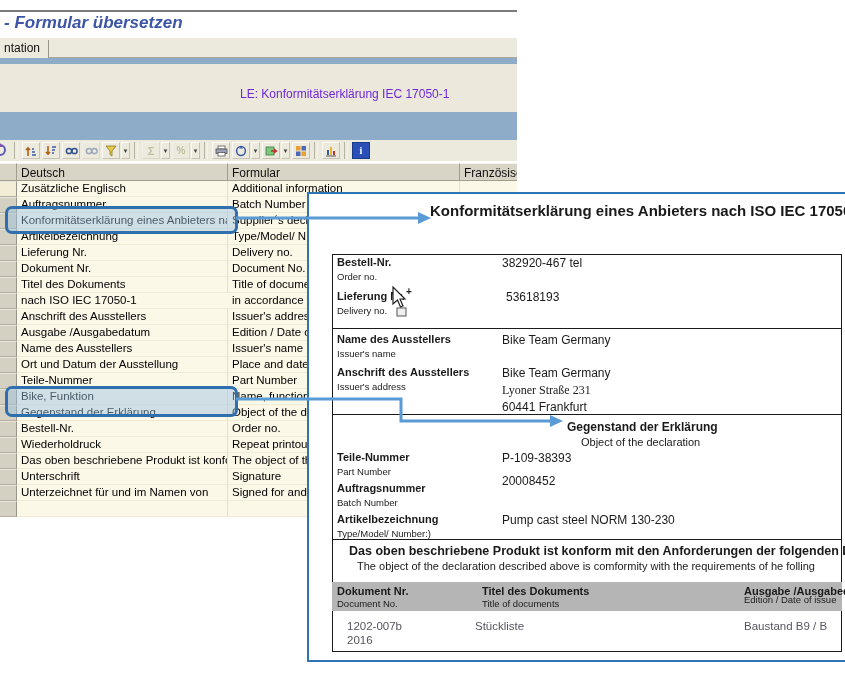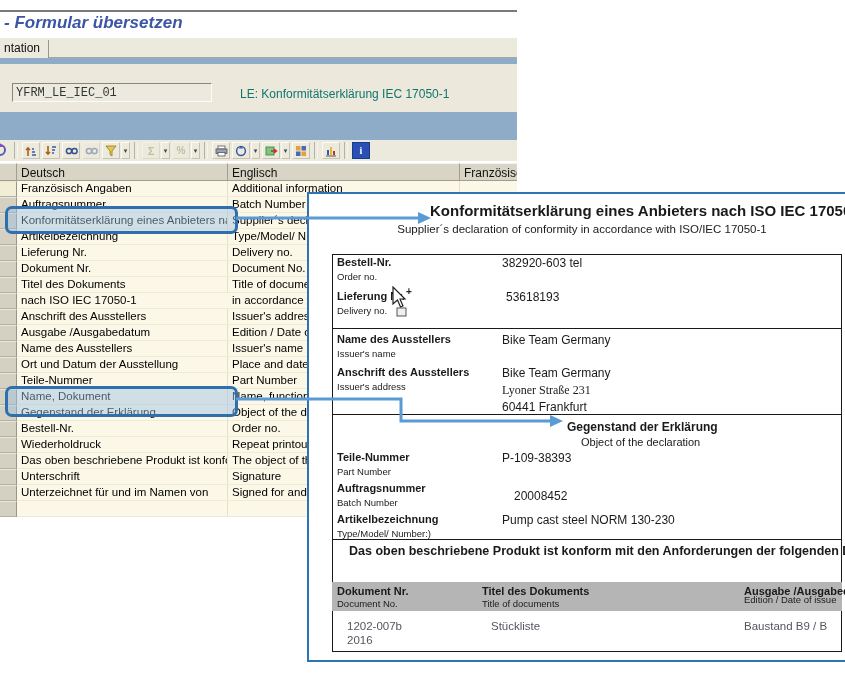--- a/index.html
+++ b/index.html
@@ -13,21 +13,21 @@
   #apptitle{left:4px;top:13px;font-size:17px;font-weight:bold;font-style:italic;color:#3c55a5;white-space:nowrap;}
   #tabstrip{left:0;top:38px;width:517px;height:19px;background:#ece9dd;border-bottom:1px solid #aaa69a;}
   #tabpart{left:0;top:40px;height:17px;padding:1px 8px 0 4px;font-size:12px;color:#111;background:#ece9dd;border-right:1px solid #9a9688;}
   #bluestrip{left:0;top:58px;width:517px;height:6px;background:#8eabc8;}
   #beigepanel{left:0;top:64px;width:517px;height:48px;background:#ece8dc;}
   #formfield{left:12px;top:83px;width:200px;height:19px;background:#eceadf;
              border-top:1px solid #8a8678;border-left:1px solid #8a8678;
              border-bottom:1px solid #fdfcf8;border-right:1px solid #fdfcf8;
              font-family:"Liberation Mono","DejaVu Sans Mono",monospace;font-size:12px;color:#333;
              padding:0 3px;box-sizing:border-box;}
-  #formdesc{left:240px;top:87px;font-size:12px;color:#0f766e;white-space:nowrap;}
+  #formdesc{left:240px;top:87px;font-size:12px;color:#6d28d9;white-space:nowrap;}
   #blueband{left:0;top:112px;width:517px;height:28px;background:#8eabc8;}
   #toolbar{left:0;top:140px;width:517px;height:21px;background:#ece9dd;display:flex;align-items:center;gap:2px;padding-left:0;}
   .tbtn{display:inline-flex;align-items:center;justify-content:center;width:18px;height:17px;
         background:#ece9dd;border:1px solid #c6c2b4;border-top-color:#fbfaf5;border-left-color:#fbfaf5;box-sizing:border-box;}
   .tbtn.dis{opacity:.42;}
   .tsub{display:inline-flex;align-items:center;justify-content:center;width:9px;height:17px;font-size:7px;color:#444;
         background:#ece9dd;border:1px solid #c6c2b4;border-top-color:#fbfaf5;border-left-color:#fbfaf5;box-sizing:border-box;margin-left:-1px;}
   .tsep{width:2px;height:17px;border-left:1px solid #b6b2a4;border-right:1px solid #f6f4ec;margin:0 2px;}
   .halficon{width:8px;height:15px;overflow:hidden;margin-right:2px;}
 
@@ -56,21 +56,20 @@
 </head>
 <body>
 
 <div id="sapwin" class="abs">
   <div id="topline" class="abs"></div>
   <div id="apptitle" class="abs">- Formular übersetzen</div>
   <div id="tabstrip" class="abs"></div>
   <div id="tabpart" class="abs">ntation</div>
   <div id="bluestrip" class="abs"></div>
   <div id="beigepanel" class="abs"></div>
-  <input id="formfield" class="abs" value="YFRM_LE_IEC_01" style="">
   <div id="formdesc" class="abs">LE: Konformitätserklärung IEC 17050-1</div>
   <div id="blueband" class="abs"></div>
 
   <div id="toolbar" class="abs">
     <span class="halficon">
       <svg width="16" height="15" viewBox="0 0 16 15" style="margin-left:-8px">
           <circle cx="8" cy="7" r="5" fill="none" stroke="#5a5ab8" stroke-width="2"></circle>
           <path d="M8 0 l3 4 h-6 z" fill="#8a4ab0"></path>
         </svg>
     </span>
@@ -156,24 +155,24 @@
       </span>
     <span class="tsep"></span>
     <span class="tbtn" style="background:#2a50b8;border-color:#1a3a8a;">
         <span style="color:#fff;font-size:10px;font-weight:bold;font-family:'Liberation Serif',serif;">i</span>
       </span>
   </div>
 
   <div id="grid" class="abs">
     <div class="hcell" style="left:0;width:17px;"></div>
     <div class="hcell" style="left:17px;width:211px;">Deutsch</div>
-    <div class="hcell" style="left:228px;width:232px;">Englisch</div>
+    <div class="hcell" style="left:228px;width:232px;">Formular</div>
     <div class="hcell" style="left:460px;width:60px;">Französisch</div>
   <div class="selcell" style="top: 18px; left: 0px; background: rgb(242, 238, 214);"></div>
-      <div class="cell" style="left: 17px; top: 18px; width: 211px;">Französisch Angaben</div>
+      <div class="cell" style="left: 17px; top: 18px; width: 211px;">Zusätzliche Englisch</div>
       <div class="cell" style="left: 228px; top: 18px; width: 232px;">Additional information</div>
       <div class="cell" style="left: 460px; top: 18px; width: 60px;"></div>
       <div class="selcell" style="top: 34px; left: 0px;"></div>
       <div class="cell" style="left: 17px; top: 34px; width: 211px;">Auftragsnummer</div>
       <div class="cell" style="left: 228px; top: 34px; width: 232px;">Batch Number</div>
       <div class="cell" style="left: 460px; top: 34px; width: 60px;"></div>
       <div class="selcell" style="top: 50px; left: 0px;"></div>
       <div class="cell" style="left: 17px; top: 50px; width: 211px;">Konformitätserklärung eines Anbieters na...</div>
       <div class="cell" style="left: 228px; top: 50px; width: 232px;">Supplier´s declaration</div>
       <div class="cell" style="left: 460px; top: 50px; width: 60px;"></div>
@@ -211,21 +210,21 @@
       <div class="cell" style="left: 460px; top: 178px; width: 60px;"></div>
       <div class="selcell" style="top: 194px; left: 0px;"></div>
       <div class="cell" style="left: 17px; top: 194px; width: 211px;">Ort und Datum der Ausstellung</div>
       <div class="cell" style="left: 228px; top: 194px; width: 232px;">Place and date of</div>
       <div class="cell" style="left: 460px; top: 194px; width: 60px;"></div>
       <div class="selcell" style="top: 210px; left: 0px;"></div>
       <div class="cell" style="left: 17px; top: 210px; width: 211px;">Teile-Nummer</div>
       <div class="cell" style="left: 228px; top: 210px; width: 232px;">Part Number</div>
       <div class="cell" style="left: 460px; top: 210px; width: 60px;"></div>
       <div class="selcell" style="top: 226px; left: 0px;"></div>
-      <div class="cell" style="left: 17px; top: 226px; width: 211px;">Name, Dokument</div>
+      <div class="cell" style="left: 17px; top: 226px; width: 211px;">Bike, Funktion</div>
       <div class="cell" style="left: 228px; top: 226px; width: 232px;">Name, function</div>
       <div class="cell" style="left: 460px; top: 226px; width: 60px;"></div>
       <div class="selcell" style="top: 242px; left: 0px;"></div>
       <div class="cell" style="left: 17px; top: 242px; width: 211px;">Gegenstand der Erklärung</div>
       <div class="cell" style="left: 228px; top: 242px; width: 232px;">Object of the decl</div>
       <div class="cell" style="left: 460px; top: 242px; width: 60px;"></div>
       <div class="selcell" style="top: 258px; left: 0px;"></div>
       <div class="cell" style="left: 17px; top: 258px; width: 211px;">Bestell-Nr.</div>
       <div class="cell" style="left: 228px; top: 258px; width: 232px;">Order no.</div>
       <div class="cell" style="left: 460px; top: 258px; width: 60px;"></div>
@@ -250,33 +249,32 @@
       <div class="cell" style="left: 228px; top: 338px; width: 232px;"></div>
       <div class="cell" style="left: 460px; top: 338px; width: 60px;"></div>
     </div>
 </div>
 
 <div class="abs hlbox" style="left:5px;top:206px;width:227px;height:22px;"></div>
 <div class="abs hlbox" style="left:5px;top:386px;width:227px;height:25px;"></div>
 
 <div id="doc" class="abs">
   <div class="t" style="left:121px;top:8px;font-size:15px;font-weight:bold;">Konformitätserklärung eines Anbieters nach ISO IEC 17050-1</div>
-  <div class="t" style="left:23px;top:29px;width:500px;text-align:center;font-size:11.5px;white-space:nowrap;">Supplier´s declaration of conformity in accordance with ISO/IEC 17050-1</div>
 
   <div class="vline" style="left:23px;top:60px;height:398px;"></div>
   <div class="vline" style="left:532px;top:60px;height:398px;"></div>
   <div class="hline" style="left:23px;top:60px;width:510px;"></div>
   <div class="hline" style="left:23px;top:134px;width:510px;"></div>
   <div class="hline" style="left:23px;top:220px;width:510px;"></div>
   <div class="hline" style="left:23px;top:345px;width:510px;"></div>
   <div class="hline" style="left:23px;top:457px;width:510px;"></div>
 
   <div class="t dlabel" style="left:28px;top:62px;">Bestell-Nr.</div>
   <div class="t dsub" style="left:28px;top:77px;">Order no.</div>
-  <div class="t dval" style="left:193px;top:62px;">382920-603 tel</div>
+  <div class="t dval" style="left:193px;top:62px;">382920-467 tel</div>
 
   <div class="t dlabel" style="left:28px;top:96px;">Lieferung Nr.</div>
   <div class="t dsub" style="left:28px;top:111px;">Delivery no.</div>
   <div class="t dval" style="left:197px;top:96px;">53618193</div>
 
   <div class="t dlabel" style="left:28px;top:139px;">Name des Ausstellers</div>
   <div class="t dsub" style="left:28px;top:154px;">Issuer's name</div>
   <div class="t dval" style="left:193px;top:139px;">Bike Team Germany</div>
 
   <div class="t dlabel" style="left:28px;top:172px;">Anschrift des Ausstellers</div>
@@ -287,40 +285,41 @@
 
   <div class="t" style="left:258px;top:226px;font-size:12px;font-weight:bold;">Gegenstand der Erklärung</div>
   <div class="t" style="left:272px;top:242px;font-size:11px;">Object of the declaration</div>
 
   <div class="t dlabel" style="left:28px;top:257px;">Teile-Nummer</div>
   <div class="t dsub" style="left:28px;top:272px;">Part Number</div>
   <div class="t dval" style="left:193px;top:257px;">P-109-38393</div>
 
   <div class="t dlabel" style="left:28px;top:288px;">Auftragsnummer</div>
   <div class="t dsub" style="left:28px;top:303px;">Batch Number</div>
-  <div class="t dval" style="left:193px;top:295px;margin-left:12px;">20008452</div>
+  <div class="t dval" style="left:193px;top:280px;">20008452</div>
 
   <div class="t dlabel" style="left:28px;top:319px;">Artikelbezeichnung</div>
   <div class="t dsub" style="left:28px;top:334px;">Type/Model/ Number:)</div>
   <div class="t dval" style="left:193px;top:319px;">Pump cast steel NORM 130-230</div>
 
   <div class="t" style="left:40px;top:350px;font-size:12.5px;font-weight:bold;">Das oben beschriebene Produkt ist konform mit den Anforderungen der folgenden Dokumente</div>
+  <div class="t" style="left:48px;top:366px;font-size:11px;">The object of the declaration described above is comformity with the requirements of he folling</div>
 
   <div id="grayband">
     <div class="t dlabel" style="left:5px;top:3px;">Dokument Nr.</div>
     <div class="t dsub" style="left:5px;top:16px;">Document No.</div>
     <div class="t dlabel" style="left:150px;top:3px;">Titel des Dokuments</div>
     <div class="t dsub" style="left:150px;top:16px;">Title of documents</div>
     <div class="t dlabel" style="left:412px;top:3px;">Ausgabe /Ausgabedatum</div>
     <div class="t dsub" style="left:412px;top:12px;">Edition / Date of issue</div>
   </div>
 
   <div class="t" style="left:38px;top:426px;font-size:11.5px;color:#55555f;">1202-007b</div>
   <div class="t" style="left:38px;top:440px;font-size:11.5px;color:#55555f;">2016</div>
-  <div class="t" style="left:182px;top:426px;font-size:11.5px;color:#55555f;">Stückliste</div>
+  <div class="t" style="left:166px;top:426px;font-size:11.5px;color:#55555f;">Stückliste</div>
   <div class="t" style="left:435px;top:426px;font-size:11.5px;color:#55555f;">Baustand B9 / B</div>
 </div>
 
 <svg id="overlaysvg" class="abs">
   <path d="M236,218 L419,218" stroke="#5b9bd5" stroke-width="3" fill="none"></path>
   <polygon points="418,212 431,218 418,224" fill="#5b9bd5"></polygon>
   <path d="M236,399 L401,399 L401,421 L551,421" stroke="#5b9bd5" stroke-width="3" fill="none"></path>
   <polygon points="550,415 563,421 550,427" fill="#5b9bd5"></polygon>
 </svg>
 

